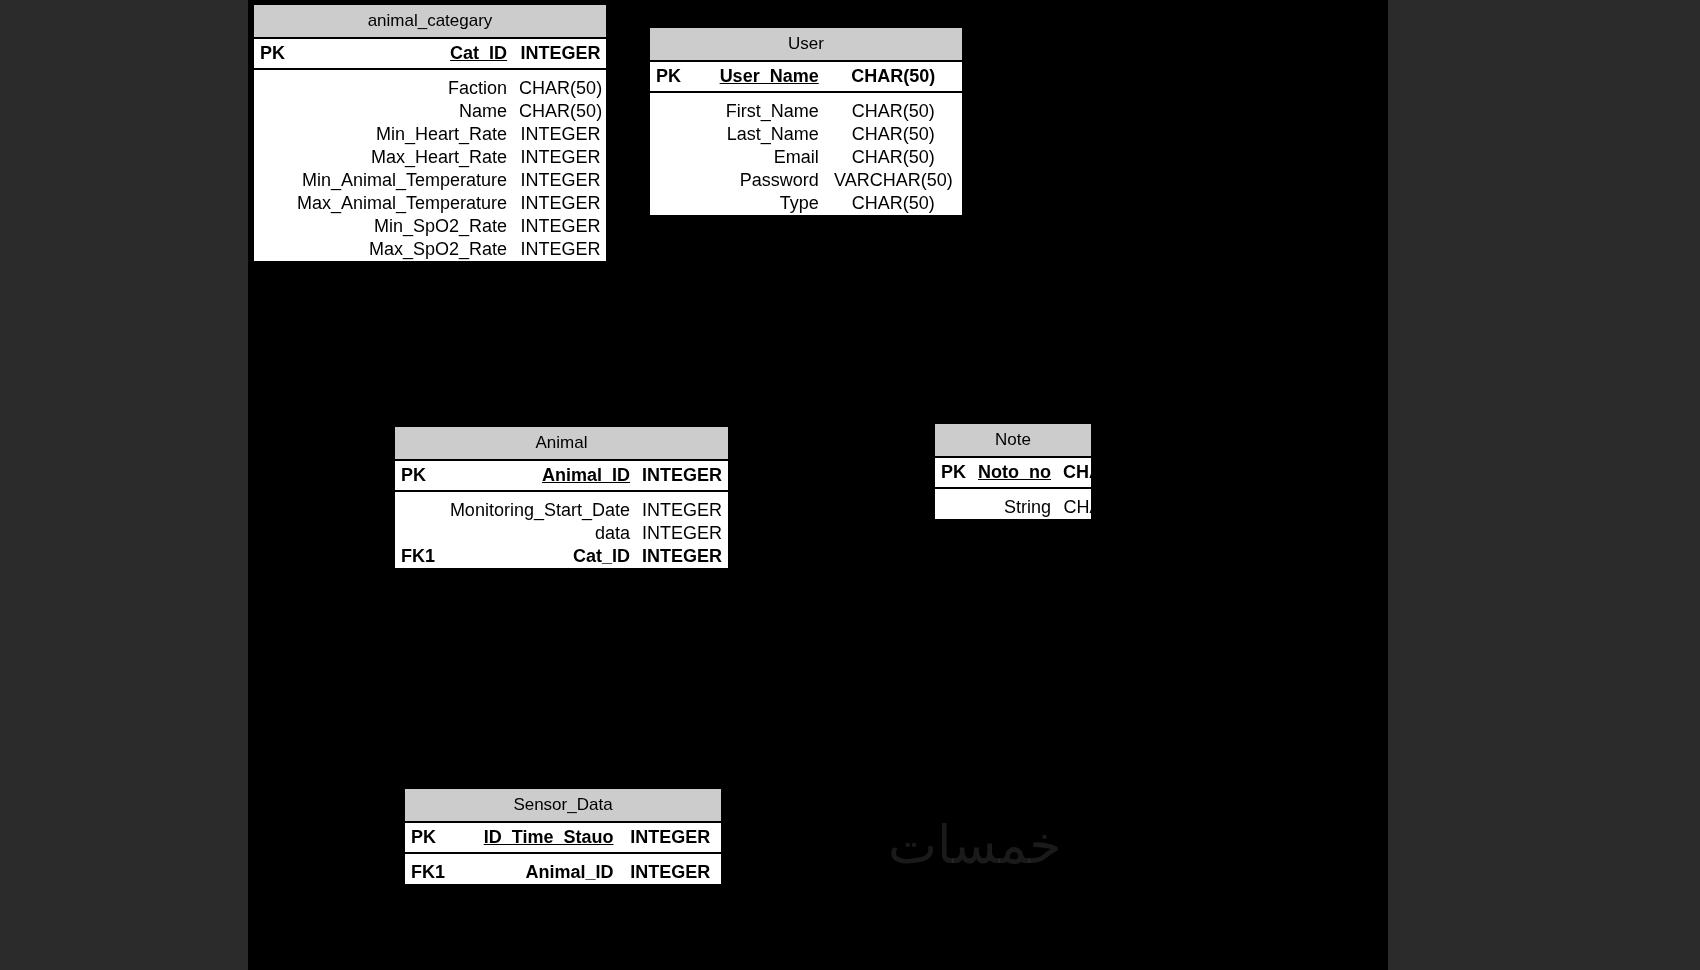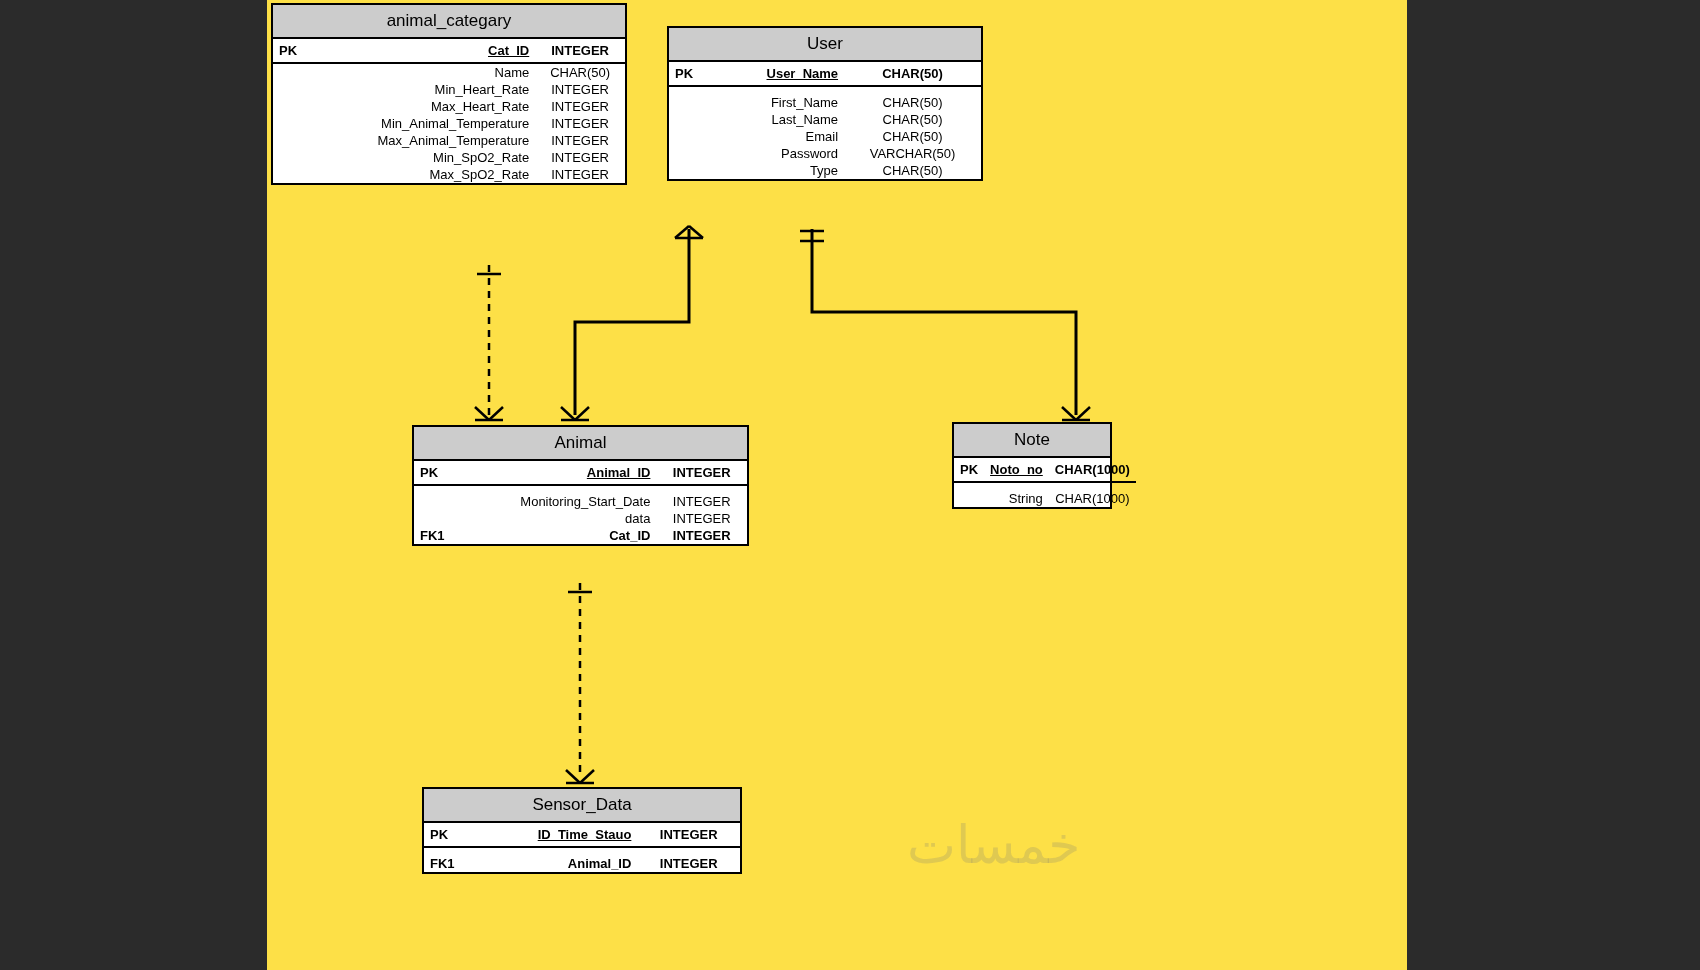--- a/index.html
+++ b/index.html
@@ -16,22 +16,21 @@
     width: 1700px;
     height: 970px;
     background: #2b2b2b;
   }
   #page {
     position: absolute;
     left: 248px;
     top: 0;
     width: 1140px;
     height: 970px;
-    background: #fde047;
-    margin-left: 19px;
+    background: #000000;
   }
   svg#wires {
     position: absolute;
     left: 0; top: 0;
     width: 1140px;
     height: 970px;
     pointer-events: none;
   }
 
   .entity {
@@ -45,21 +44,21 @@
     text-align: center;
     font-size: 17px;
     color: #000;
     padding: 6px 4px;
     border-bottom: 2px solid #000;
     box-sizing: border-box;
   }
   table.cols {
     border-collapse: collapse;
     width: 100%;
-    font-size: 13px;
+    font-size: 18px;
     color: #000;
   }
   table.cols td {
     padding: 1px 6px;
     vertical-align: top;
     border: 0;
     white-space: nowrap;
   }
   td.keycol {
     width: 46px;
@@ -153,20 +152,25 @@
 
     <div class="entity" style="left:4px; top:3px; width:356px;">
       <div class="title">animal_categary</div>
       <table class="cols">
         <tbody>
             <tr class="pkrow">
           <td class="keycol">PK</td>
           <td class="namecol"><span>Cat_ID</span></td>
           <td class="typecol">INTEGER</td>
         </tr>
+        <tr class="firstbody">
+          <td class="keycol"></td>
+          <td class="namecol">Faction</td>
+          <td class="typecol">CHAR(50)</td>
+        </tr>
         <tr>
           <td class="keycol"></td>
           <td class="namecol">Name</td>
           <td class="typecol">CHAR(50)</td>
         </tr>
         <tr>
           <td class="keycol"></td>
           <td class="namecol">Min_Heart_Rate</td>
           <td class="typecol">INTEGER</td>
         </tr>

